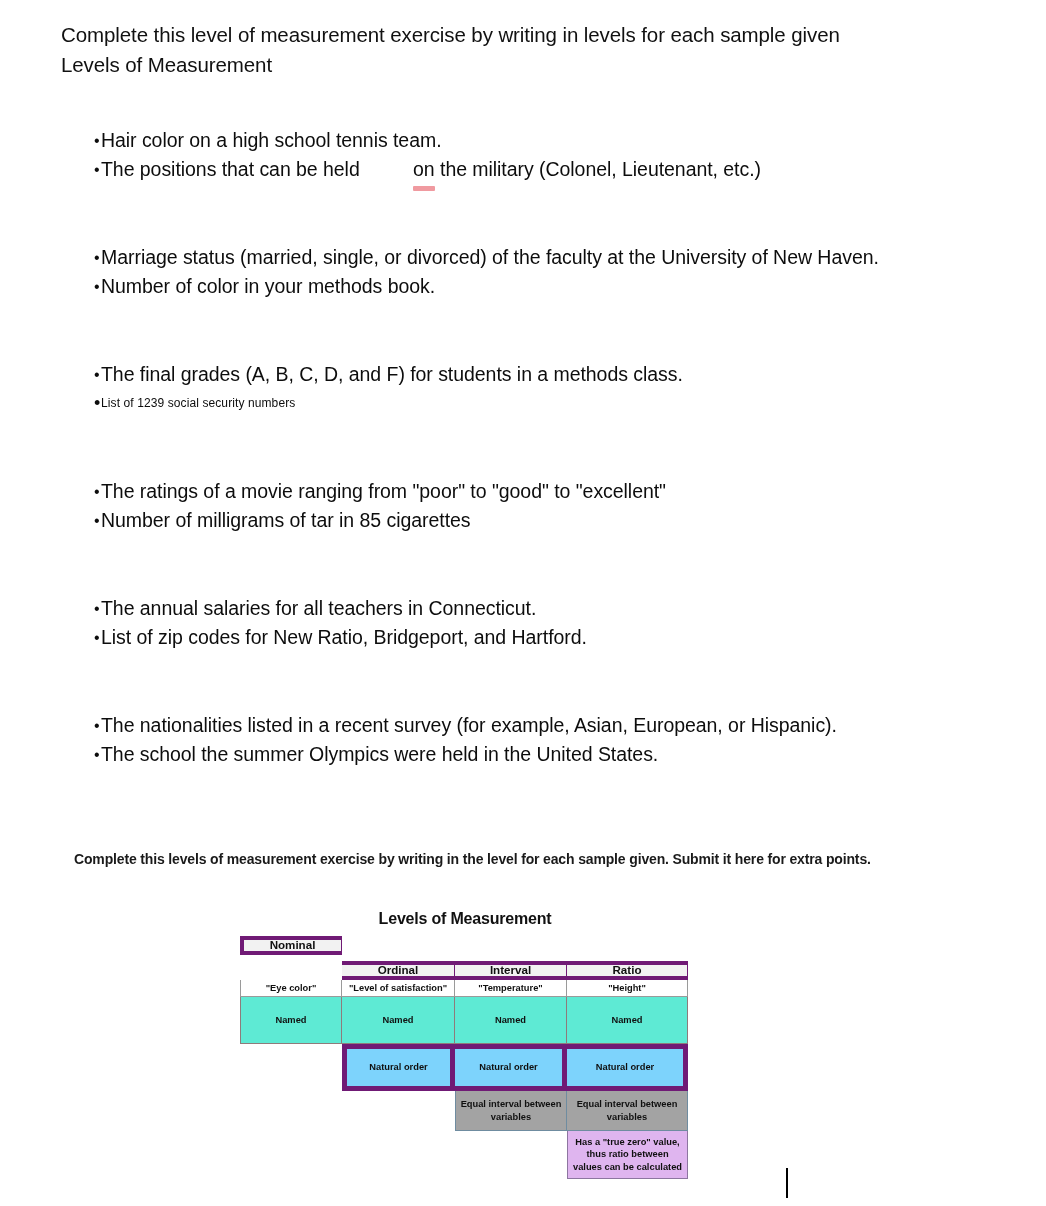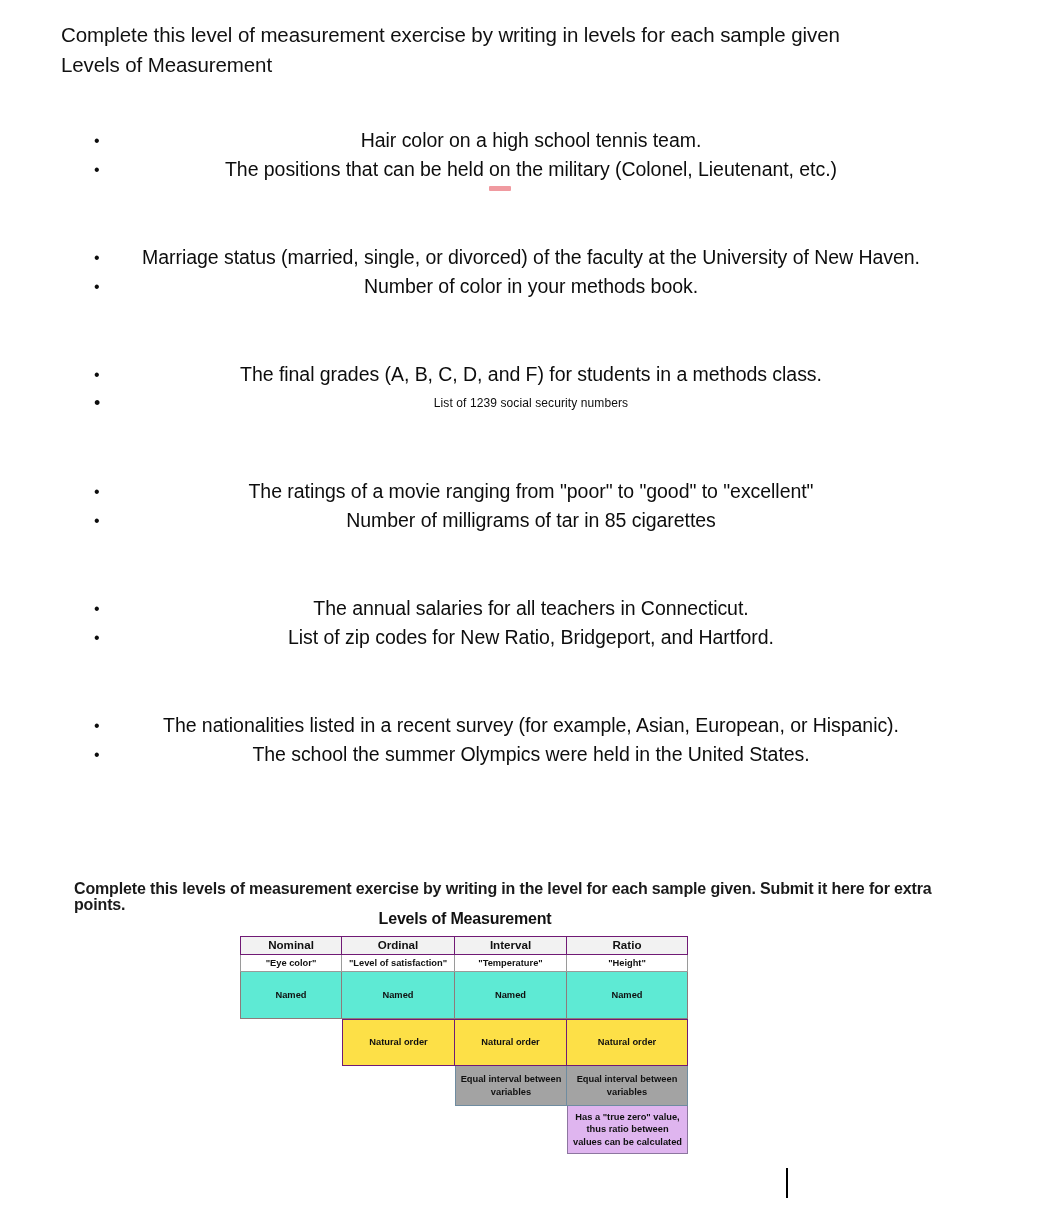--- a/index.html
+++ b/index.html
@@ -65,53 +65,53 @@
     text-align: left;
     padding-left: 33px;
     box-sizing: border-box;
     font-size: 16px;
     line-height: 29px;
     color: #0d0d0d;
   }
   .bullet-text {
     flex: 1;
     padding-right: 40px;
-    text-align: center;
   }
   .bullet-row.heavy .bullet-text {
     font-size: 12px;
     letter-spacing: 0.1px;
   }
   .bullet-row.heavy .bullet-mark {
     font-size: 18px;
   }
 
   
   .grammar-mark {
     position: relative;
     display: inline-block;
+    margin-left: 48px;
   }
   .grammar-mark::after {
     content: "";
     position: absolute;
     left: 0;
     right: 0;
     bottom: -7px;
     height: 5px;
     background: #f09aa0;
     border-radius: 1px;
   }
 
   
   .caption {
     position: absolute;
     left: 74px;
-    top: 881px;
+    top: 851px;
     width: 900px;
-    font-size: 16px;
+    font-size: 14px;
     line-height: 16px;
     color: #1a1a1a;
     font-weight: 600;
     letter-spacing: -0.15px;
   }
 
   
   .figure {
     position: absolute;
     left: 240px;
@@ -150,47 +150,47 @@
   .c-nominal  { width: 102px; }
   .c-ordinal  { width: 113px; }
   .c-interval { width: 112px; }
   .c-ratio    { width: 121px; }
 
   .cell.empty { background: transparent; border: none; }
 
   .row-header .cell {
     height: 19px;
     background: #f2f2f2;
-    border: 1px solid #701a75;
+    border: 4px solid #701a75;
     border-right-width: 1px;
     font-size: 11.6px;
     font-weight: bold;
   }
-  .row-header .cell + .cell { border-left: none; }
+  .row-header .cell + .cell { border-left: none; margin-top: 25px; }
 
   .row-example .cell {
     height: 17px;
     background: #ffffff;
     border: 1px solid #9a9a9a;
     border-top: none;
   }
   .row-example .cell + .cell { border-left: none; }
 
   .row-named .cell.filled {
     height: 47px;
     background: #5eead4;
     border: 1px solid #8e7b7b;
     border-top: none;
   }
   .row-named .cell.filled + .cell.filled { border-left: none; }
 
   .row-order .cell.filled {
     height: 47px;
-    background: #fde047;
-    border: 1px solid #701a75;
+    background: #7dd3fc;
+    border: 5px solid #701a75;
   }
   .row-order .cell.filled + .cell.filled { border-left: none; }
 
   .row-interval .cell.filled {
     height: 40px;
     background: #a3a3a3;
     border: 1px solid #6f8ca0;
     border-top: none;
   }
   .row-interval .cell.filled + .cell.filled { border-left: none; }

